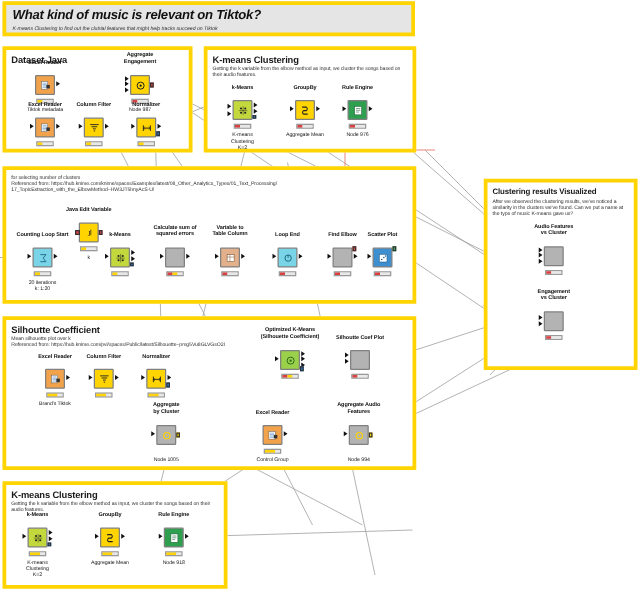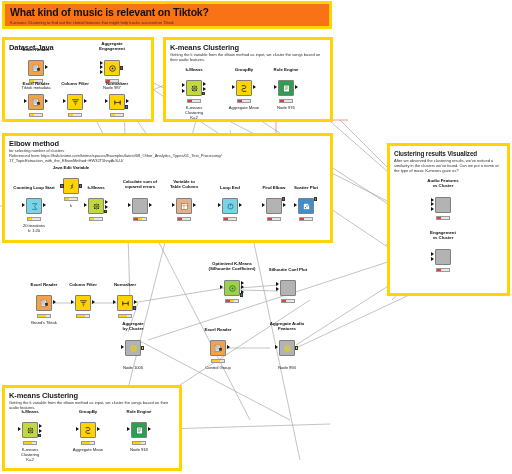--- a/index.html
+++ b/index.html
@@ -32,21 +32,21 @@
   .box-desc{
     font-size:4.1px;
     color:#333;
     line-height:5.2px;
     letter-spacing:-0.05px;
   }
   .box-inner{position:absolute;left:4px;top:3px;right:4px;}
 
   .header-box{
     position:absolute;left:2px;top:1px;width:330px;height:28px;
-    border:3px solid #FFD400;background:#f97316;box-sizing:border-box;
+    border:3px solid #FFD400;background:#e5e5e5;box-sizing:border-box;font-style:italic;
   }
   .header-title{
     font-size:10.5px;font-weight:bold;color:#111;
     letter-spacing:-0.2px;margin:2px 0 0 5px;white-space:nowrap;
   }
   .header-sub{
     font-size:4.2px;color:#333;margin:2px 0 0 5px;letter-spacing:-0.05px;
   }
 
   
@@ -202,27 +202,33 @@
 
   <div class="box filled" style="left:163px;top:37px;width:170px;height:85px;">
     <div class="box-inner">
       <div class="box-title">K-means Clustering</div>
       <div class="box-desc">Getting the k variable from the elbow method as input, we cluster the songs based on their audio features.</div>
     </div>
   </div>
 
   <div class="box filled" style="left:2px;top:133px;width:331px;height:110px;">
     <div class="box-inner">
-      <div class="box-title">Elbow method</div>
       <div class="box-desc">for selecting number of clusters</div>
       <div class="box-desc">Referenced from: https://hub.knime.com/knime/spaces/Examples/latest/08_Other_Analytics_Types/01_Text_Processing/</div>
       <div class="box-desc">17_TopicExtraction_with_the_ElbowMethod~HW3JT5hnyAcS-U/</div>
     </div>
   </div>
 
+  <div class="box filled" style="left:2px;top:253px;width:331px;height:123px;">
+    <div class="box-inner">
+      <div class="box-title">Silhoutte Coefficient</div>
+      <div class="box-desc">Mean silhouette plot over k</div>
+      <div class="box-desc">Referenced from: https://hub.knime.com/pvi/spaces/Public/latest/Silhouette~pmg5Vu8GLVGsO2I</div>
+    </div>
+  </div>
 
   <div class="box filled" style="left:387px;top:143px;width:123px;height:153px;">
     <div class="box-inner">
       <div class="box-title" style="font-size:6.3px;">Clustering results Visualized</div>
       <div class="box-desc">After we observed the clustering results, we've noticed a similarity in the clusters we've found. Can we put a name at the type of music K-means gave us?</div>
     </div>
   </div>
 
   <div class="box filled" style="left:2px;top:385px;width:180px;height:86px;">
     <div class="box-inner">

